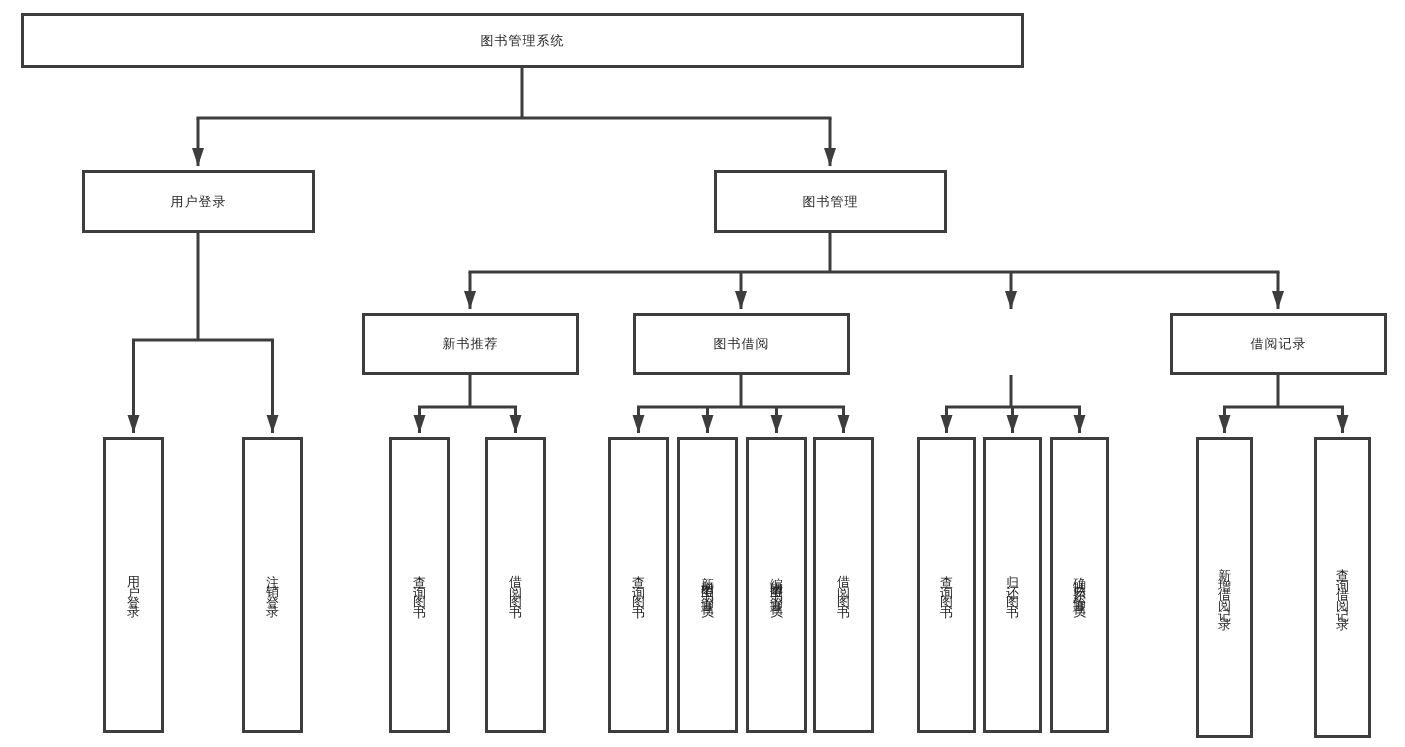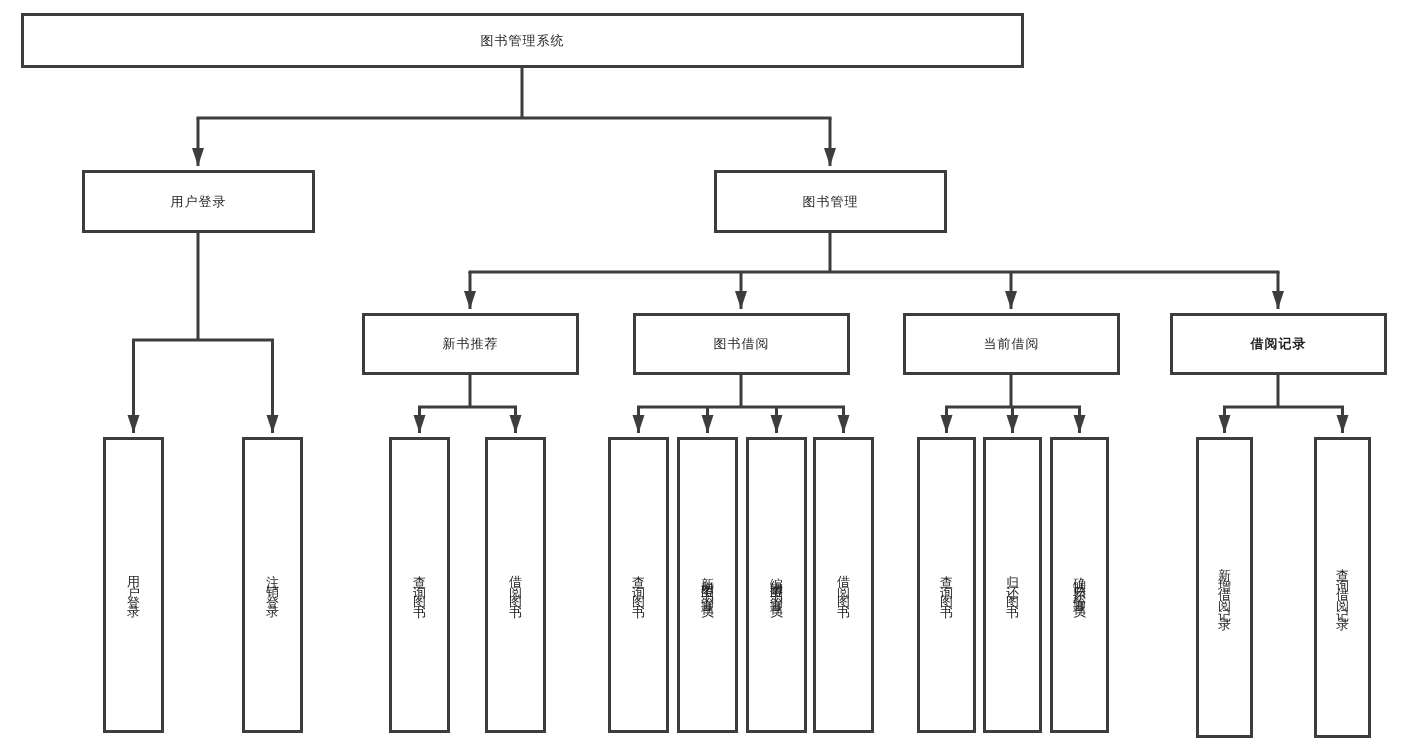--- a/index.html
+++ b/index.html
@@ -106,24 +106,21 @@
   <div class="node" style="left:714px;top:170px;width:233px;height:63px;">
     <span>图书管理</span>
   </div>
 
   <div class="node" style="left:362px;top:313px;width:217px;height:62px;">
     <span>新书推荐</span>
   </div>
   <div class="node" style="left:633px;top:313px;width:217px;height:62px;">
     <span>图书借阅</span>
   </div>
-  <div class="node" style="left:903px;top:313px;width:217px;height:62px;">
-    <span>当前借阅</span>
-  </div>
-  <div class="node" style="left:1170px;top:313px;width:217px;height:62px;font-weight:bold;">
+  <div class="node" style="left:1170px;top:313px;width:217px;height:62px;">
     <span>借阅记录</span>
   </div>
 
   <div class="node leaf" style="left:103px;top:437px;width:61px;height:296px;">
     <span>用户登录</span>
   </div>
   <div class="node leaf" style="left:242px;top:437px;width:61px;height:296px;">
     <span>注销登录</span>
   </div>
 

